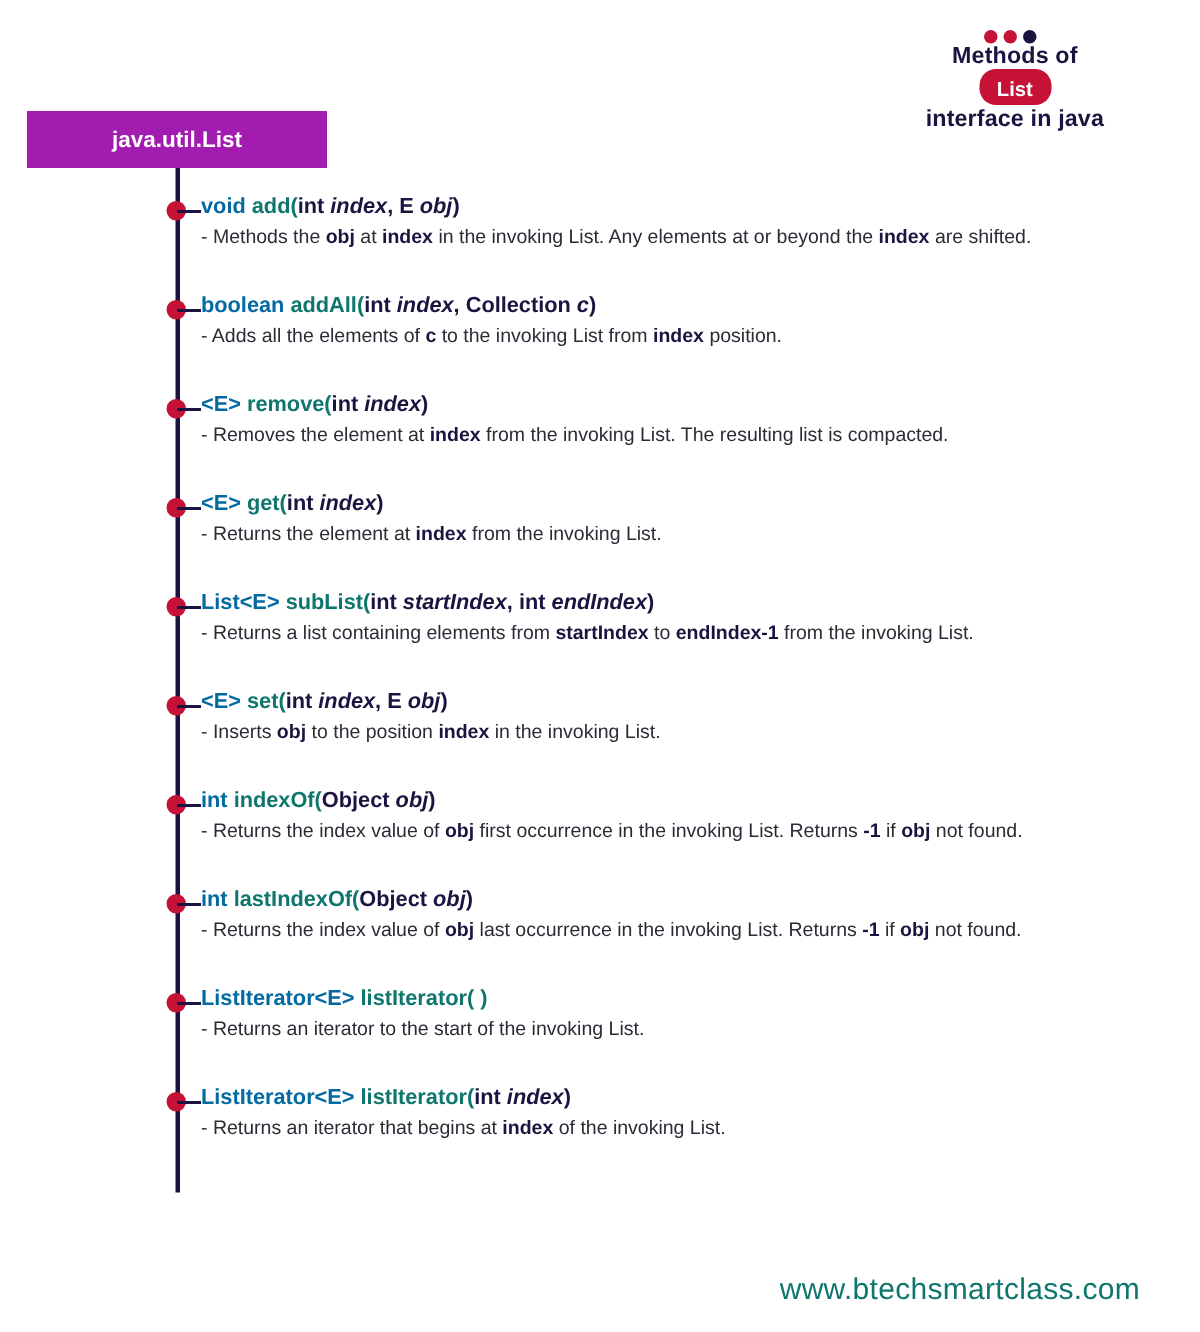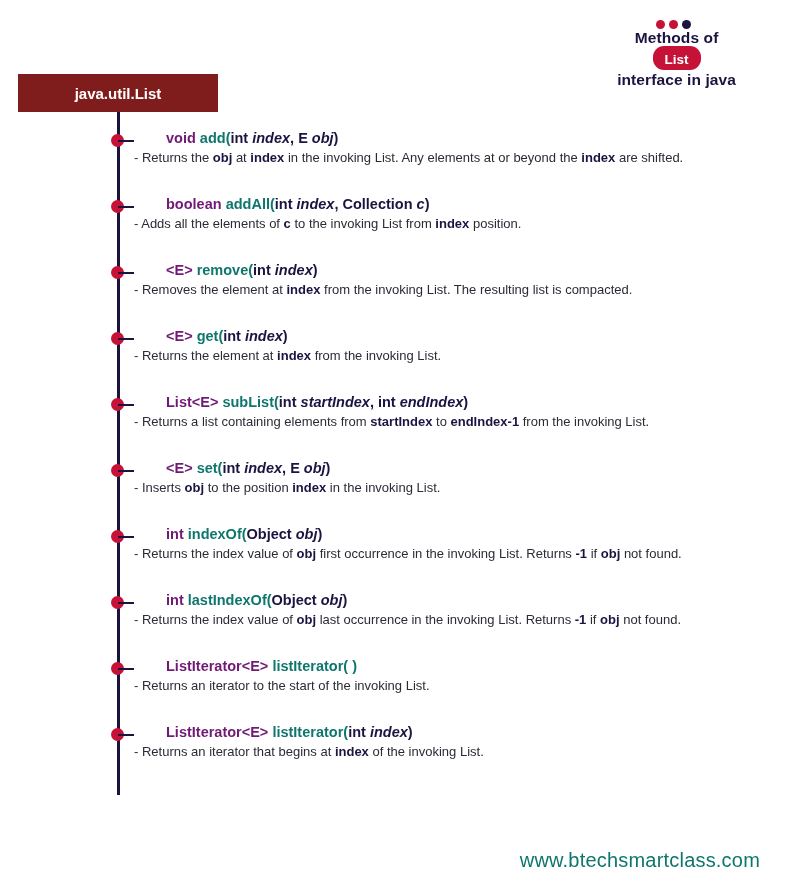--- a/index.html
+++ b/index.html
@@ -60,21 +60,21 @@
     top: -1px;
   }
 
   
   .title-box {
     position: absolute;
     left: 18px;
     top: 74px;
     width: 200px;
     height: 38px;
-    background: #7f1d1d;
+    background: #a21caf;
     display: flex;
     align-items: center;
     justify-content: center;
   }
   .title-box span {
     color: #ffffff;
     font-size: 15px;
     font-weight: bold;
   }
 
@@ -119,21 +119,21 @@
     height: 2px;
     background: #1b1340;
   }
   .sig {
     font-size: 14.5px;
     font-weight: bold;
     color: #1b1340;
     line-height: 1.25;
     margin-bottom: 3px;
   }
-  .sig .ret { color: #701a75; margin-left: 32px; }
+  .sig .ret { color: #0369a1; }
   .sig .name { color: #0f766e; }
   .sig .italic { font-style: italic; }
   .desc {
     font-size: 13px;
     color: #2b2b36;
     line-height: 1.3;
   }
   .desc b { font-weight: bold; color: #1b1340; }
 
   
@@ -164,21 +164,21 @@
   <span>java.util.List</span>
 </div>
 
 <div class="spine"></div>
 
 <div class="methods" id="methods-list">
     <div class="method">
       <span class="bullet"></span>
       <span class="connector"></span>
       <div class="sig"><span class="ret">void </span><span class="name">add</span><span class="name">(</span><span>int </span><span class="italic">index</span><span>, E </span><span class="italic">obj</span><span>)</span></div>
-      <div class="desc"><span>- Returns the </span><b>obj</b><span> at </span><b>index</b><span> in the invoking List. Any elements at or beyond the </span><b>index</b><span> are shifted.</span></div>
+      <div class="desc"><span>- Methods the </span><b>obj</b><span> at </span><b>index</b><span> in the invoking List. Any elements at or beyond the </span><b>index</b><span> are shifted.</span></div>
     </div>
     <div class="method">
       <span class="bullet"></span>
       <span class="connector"></span>
       <div class="sig"><span class="ret">boolean </span><span class="name">addAll</span><span class="name">(</span><span>int </span><span class="italic">index</span><span>, Collection </span><span class="italic">c</span><span>)</span></div>
       <div class="desc"><span>- Adds all the elements of  </span><b>c</b><span> to the invoking List from </span><b>index</b><span> position.</span></div>
     </div>
     <div class="method">
       <span class="bullet"></span>
       <span class="connector"></span>

